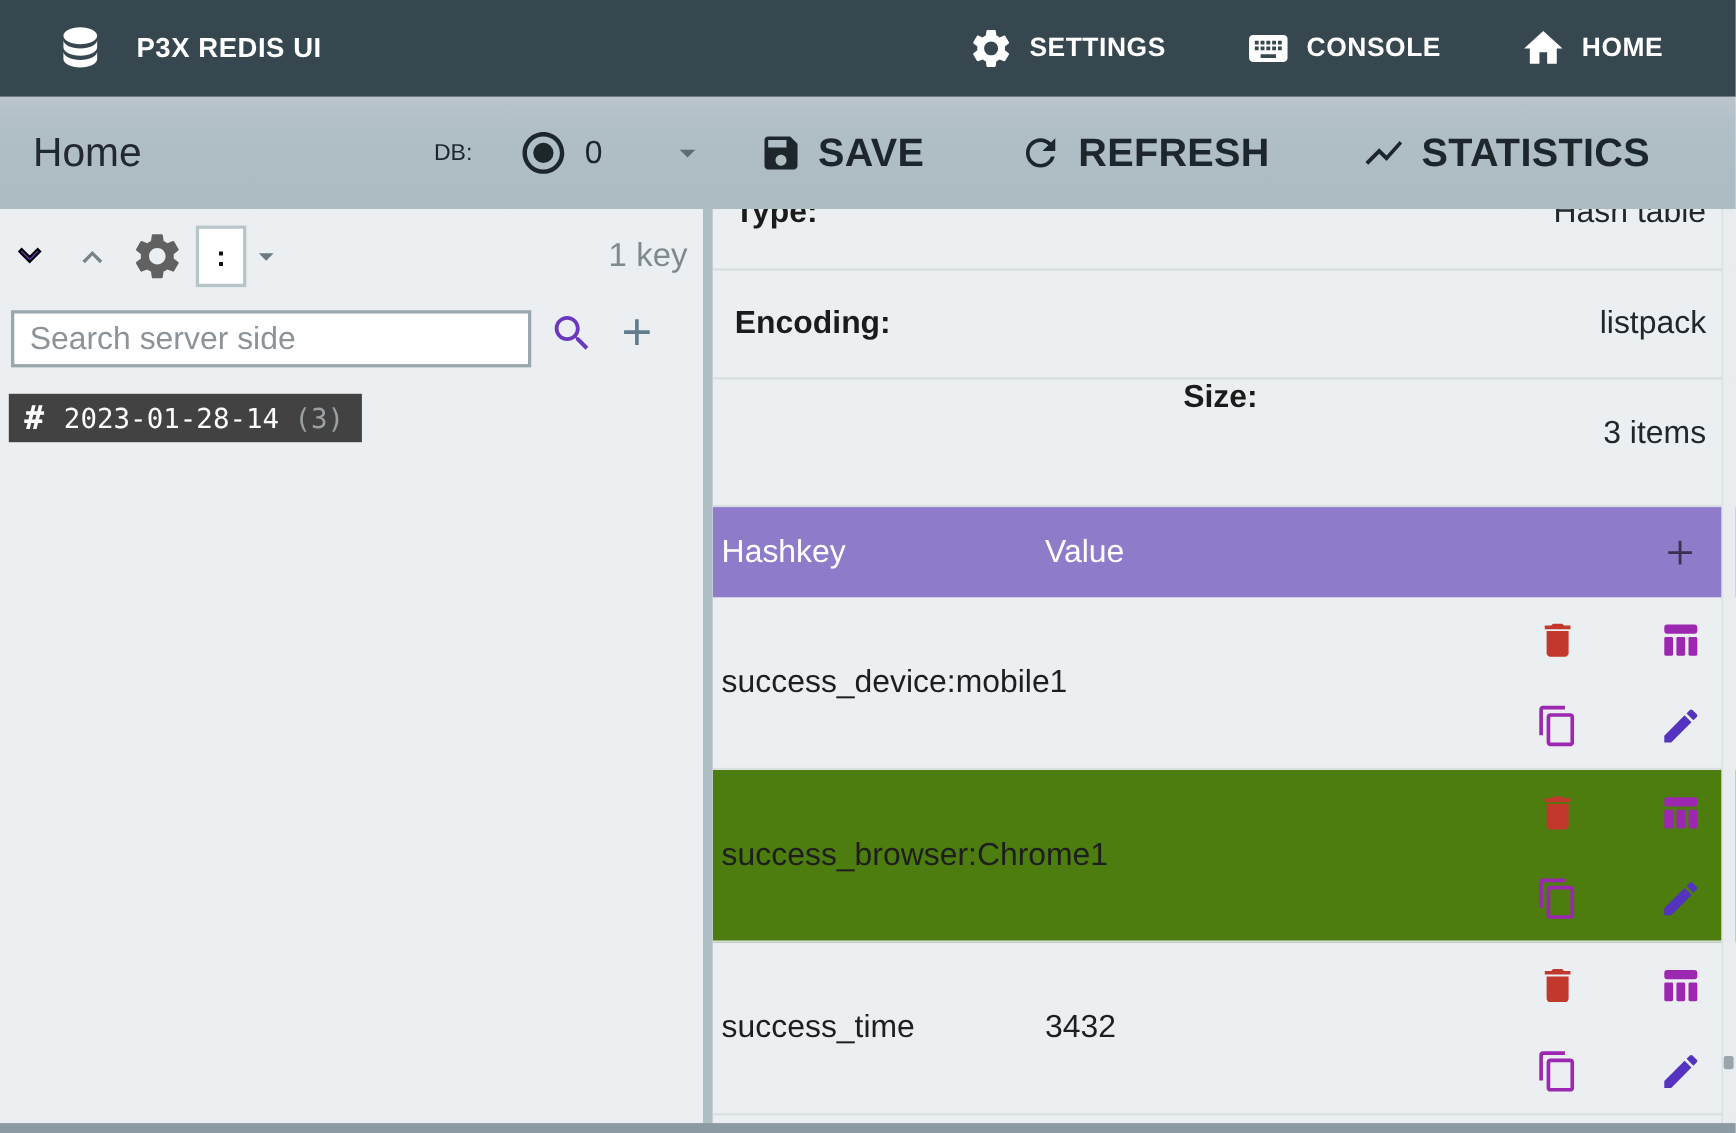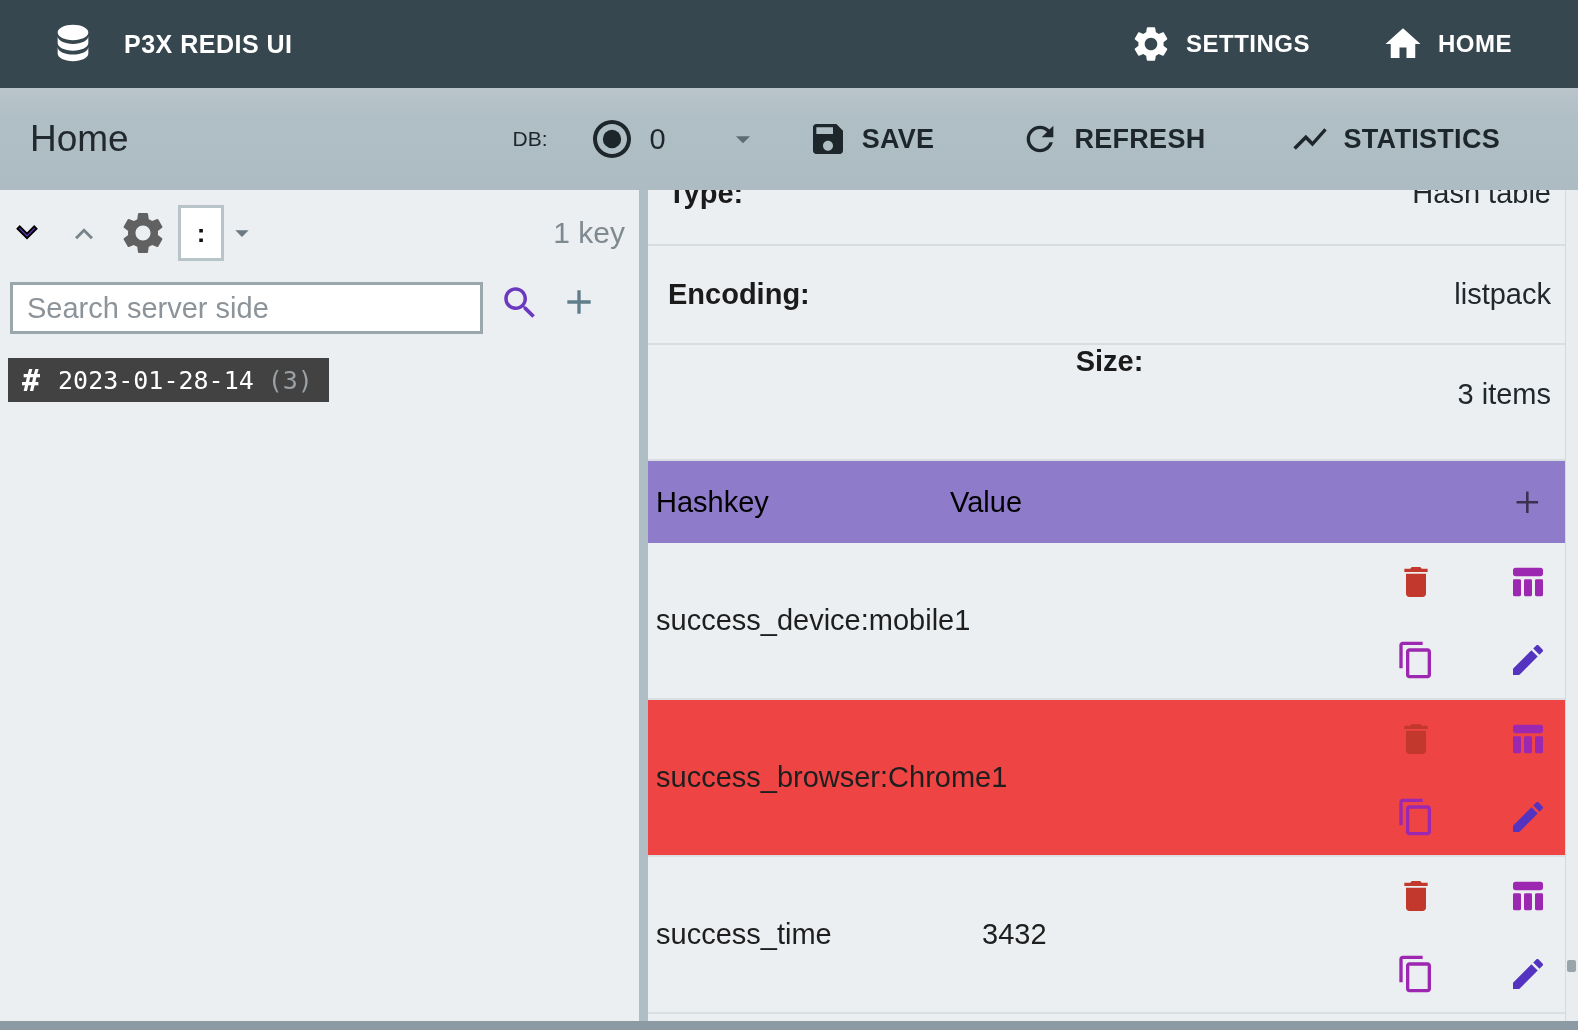--- a/index.html
+++ b/index.html
@@ -19,21 +19,21 @@
   .toolbar { height:102px; background:linear-gradient(180deg,#bac5cb 0%,#b0bec5 30%,#adbcc3 100%);
              display:flex; align-items:center; padding:0 78px 0 30px; color:#1d262b; }
   .page-title { font-size:37px; color:#22292e; }
   .toolbar-right { margin-left:auto; display:flex; align-items:center; }
   .db-label { font-size:21px; margin-right:40px; }
   .db-radio { display:flex; align-items:center; gap:14px; cursor:pointer; }
   .db-radio svg { width:48px; height:48px; }
   .db-value { font-size:29px; }
   .caret-btn { margin-left:60px; cursor:pointer; display:flex; }
   .caret-btn svg { width:34px; height:34px; fill:#5c6c74; }
-  .tb-btn { display:flex; align-items:center; gap:14px; font-size:27px; font-weight:700; letter-spacing:.3px; cursor:pointer; }
+  .tb-btn { display:flex; align-items:center; gap:14px; font-size:36px; font-weight:700; letter-spacing:.3px; cursor:pointer; }
   .tb-btn svg { width:40px; height:40px; fill:#1d262b; }
   .tb-save { margin-left:48px; }
   .tb-stats { margin-left:84px; }
   .tb-refresh { margin-left:86px; }
 
   
   .main { display:flex; height:840px; }
   .sidebar { width:639px; background:#ECEFF1; padding:0; position:relative; }
   .v-divider { width:9px; background:#AFBEC5; cursor:col-resize; }
   .content { flex:1; position:relative; overflow:hidden; background:#ECEFF1; }
@@ -64,30 +64,30 @@
   .tree-count { margin-left:14px; color:#9aa0a3; font-size:25px; font-family:"DejaVu Sans Mono",monospace; }
 
   
   .detail-scroll { margin-top:-48px; }
   .info-row { display:flex; align-items:center; padding:0 27px 0 20px; border-bottom:2px solid #D8DDE0; font-size:29px; }
   .info-row.r0 { height:104px; } .info-row.r1 { height:99px; } .info-row.r2 { height:116px;flex-direction:column; }
   .info-label { font-weight:700; color:#1b1b1b; }
   .info-value { margin-left:auto; color:#21282c; }
 
   .hash-header { height:82px; background:#8E7CCB; display:flex; align-items:center; position:relative;
-                 font-size:29px; color:#000000; padding-left:8px; }
+                 font-size:29px; color:#ffffff; padding-left:8px; }
   .hh-value { position:absolute; left:302px; }
   .hh-add { position:absolute; right:32px; top:50%; transform:translateY(-50%); cursor:pointer; display:flex; }
   .hh-add svg { width:38px; height:38px; fill:#3a3150; }
 
   .hash-row { height:157px; position:relative; display:flex; align-items:center; font-size:29px; color:#1e1e1e;
               border-bottom:2px solid #DADFE2; }
-  .hash-row.alt { background:#ef4444; }
+  .hash-row.alt { background:#4d7c0f; }
   .hr-key { padding-left:8px; }
-  .hr-value { position:absolute; left:302px;margin-left:32px; }
+  .hr-value { position:absolute; left:302px; }
   .row-icons { position:absolute; right:30px; top:50%; transform:translateY(-50%);
                display:grid; grid-template-columns:40px 40px; column-gap:72px; row-gap:38px; justify-items:center; align-items:center; }
   .row-icons .icon-btn svg { width:40px; height:40px; }
   .ic-trash svg { fill:#C2382C; }
   .ic-columns svg { fill:#9C27B0; }
   .ic-copy svg { fill:#9C27B0; }
   .ic-edit svg { fill:#5333BF; }
 
   .scroll-gutter { position:absolute; top:0; right:0; bottom:0; width:13px; background:#E9EDEF; border-left:1px solid #D4D9DC; }
   .scroll-thumb { position:absolute; right:2px; top:770px; width:9px; height:12px; background:#9AA5AB; border-radius:2px; }
@@ -106,20 +106,26 @@
   </div>
   <nav class="app-nav">
     <div class="nav-btn">
       <svg viewBox="0 0 24 24">
           <path d="M19.14 12.94c.04-.3.06-.61.06-.94 0-.32-.02-.64-.07-.94l2.03-1.58c.18-.14.23-.41.12-.61l-1.92-3.32c-.12-.22-.37-.29-.59-.22l-2.39.96c-.5-.38-1.03-.7-1.62-.94l-.36-2.54c-.04-.24-.24-.41-.48-.41h-3.84c-.24 0-.43.17-.47.41l-.36 2.54c-.59.24-1.13.57-1.62.94l-2.39-.96c-.22-.08-.47 0-.59.22L2.74 8.87c-.12.21-.08.47.12.61l2.03 1.58c-.05.3-.09.63-.09.94s.02.64.07.94l-2.03 1.58c-.18.14-.23.41-.12.61l1.92 3.32c.12.22.37.29.59.22l2.39-.96c.5.38 1.03.7 1.62.94l.36 2.54c.05.24.24.41.48.41h3.84c.24 0 .44-.17.47-.41l.36-2.54c.59-.24 1.13-.56 1.62-.94l2.39.96c.22.08.47 0 .59-.22l1.92-3.32c.12-.22.07-.47-.12-.61l-2.01-1.58zM12 15.6c-1.98 0-3.6-1.62-3.6-3.6s1.62-3.6 3.6-3.6 3.6 1.62 3.6 3.6-1.62 3.6-3.6 3.6z"></path>
         </svg>
       <span>SETTINGS</span>
     </div>
     <div class="nav-btn">
       <svg viewBox="0 0 24 24">
+          <path d="M20 5H4c-1.1 0-1.99.9-1.99 2L2 17c0 1.1.9 2 2 2h16c1.1 0 2-.9 2-2V7c0-1.1-.9-2-2-2zm-9 3h2v2h-2V8zm0 3h2v2h-2v-2zM8 8h2v2H8V8zm0 3h2v2H8v-2zm-1 2H5v-2h2v2zm0-3H5V8h2v2zm9 7H8v-2h8v2zm0-4h-2v-2h2v2zm0-3h-2V8h2v2zm3 3h-2v-2h2v2zm0-3h-2V8h2v2z"></path>
+        </svg>
+      <span>CONSOLE</span>
+    </div>
+    <div class="nav-btn">
+      <svg viewBox="0 0 24 24">
           <path d="M10 20v-6h4v6h5v-8h3L12 3 2 12h3v8z"></path>
         </svg>
       <span>HOME</span>
     </div>
   </nav>
 </header>
 
 <div class="toolbar">
   <span class="page-title">Home</span>
   <div class="toolbar-right">

